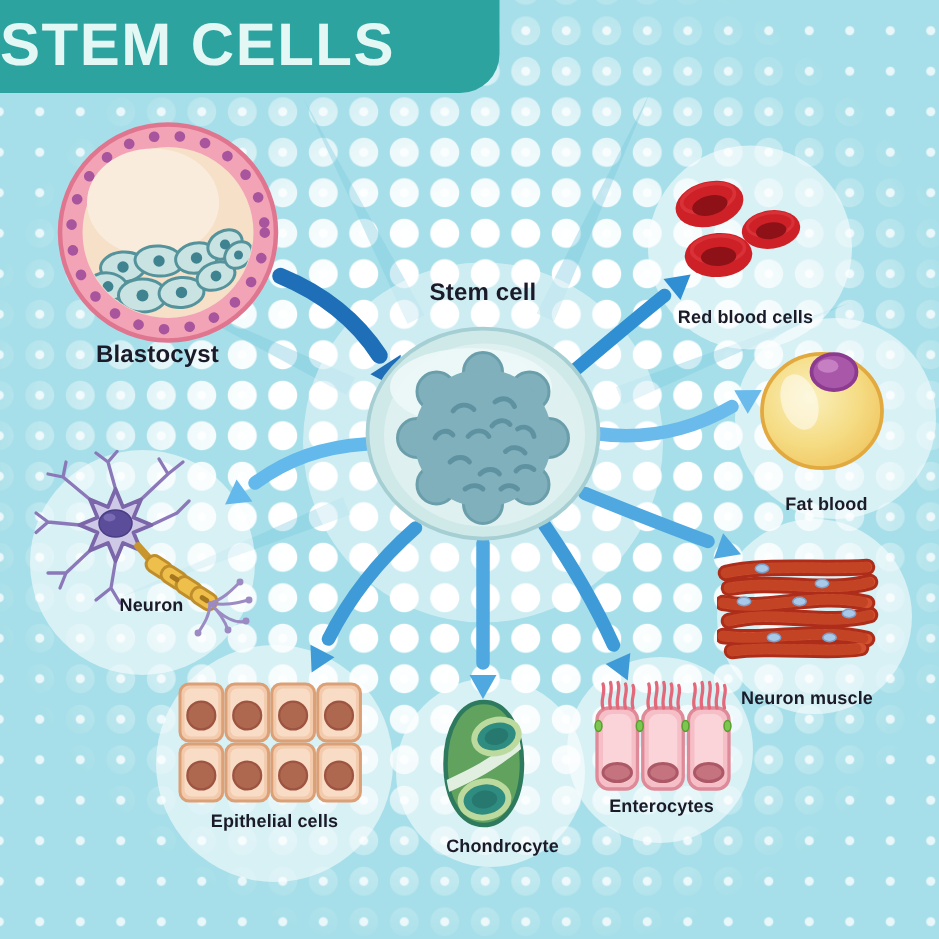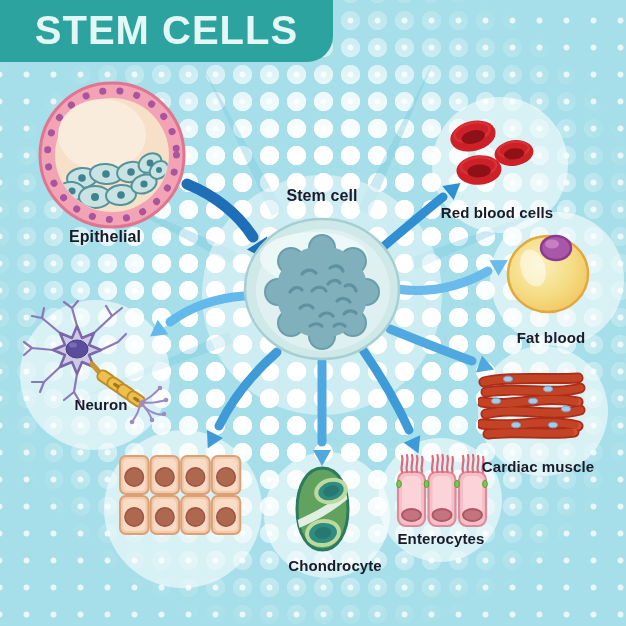--- a/index.html
+++ b/index.html
@@ -25,28 +25,28 @@
     position:absolute;left:322px;top:294px;width:165px;height:13px;
     background:rgba(126,202,224,.75);
     clip-path:polygon(0 0,0 100%,100% 50%);
     transform-origin:0 50%;
   }
   .halo{position:absolute;border-radius:50%;background:rgba(255,255,255,.55);}
   .halo.center{background:rgba(255,255,255,.45);}
   .illus{position:absolute;}
   .label{
     position:absolute;transform:translateX(-50%);
-    color:#1A1A28;font-weight:700;font-size:15px;white-space:nowrap;
+    color:#1A1A28;font-weight:700;font-size:12px;white-space:nowrap;
     letter-spacing:.1px;
   }
   .label.big{font-size:16px;font-weight:800;}
   .banner{
     position:absolute;left:0;top:0;width:333px;height:62px;
     background:#2DA3A0;border-radius:0 0 26px 0;
-    display:flex;align-items:center;justify-content:center;
+    display:flex;align-items:center;justify-content:flex-start;
   }
   .banner .title{
     color:#E3F8F4;font-size:40px;font-weight:800;letter-spacing:1px;
     transform:translateY(-1px);
   }
   svg{display:block;}
 </style>
 </head>
 <body>
 
@@ -341,26 +341,27 @@
       <ellipse cx="61" cy="32" rx="2.3" ry="3.6"></ellipse>
         <ellipse cx="89" cy="32" rx="2.3" ry="3.6"></ellipse>
     </g>
     <g fill="#C4737F" stroke="#AC5866" stroke-width="2">
       <ellipse cx="15.5" cy="63" rx="9.5" ry="6"></ellipse>
       <ellipse cx="46" cy="63" rx="9.5" ry="6"></ellipse>
       <ellipse cx="76.5" cy="63" rx="9.5" ry="6"></ellipse>
     </g>
   </svg>
 
-  <div class="label big" style="left:105px;top:228px">Epithelial</div>
+  <div class="label big" style="left:105px;top:228px">Blastocyst</div>
   <div class="label big" style="left:322px;top:187px">Stem cell</div>
   <div class="label" style="left:497px;top:204px">Red blood cells</div>
   <div class="label" style="left:551px;top:329px">Fat blood</div>
-  <div class="label" style="left:538px;top:458px">Cardiac muscle</div>
+  <div class="label" style="left:538px;top:458px">Neuron muscle</div>
   <div class="label" style="left:101px;top:396px">Neuron</div>
+  <div class="label" style="left:183px;top:540px">Epithelial cells</div>
   <div class="label" style="left:335px;top:557px">Chondrocyte</div>
   <div class="label" style="left:441px;top:530px">Enterocytes</div>
 
   <div class="banner">
     <div class="title">STEM CELLS</div>
   </div>
 
 </div>
 
 </body></html>

